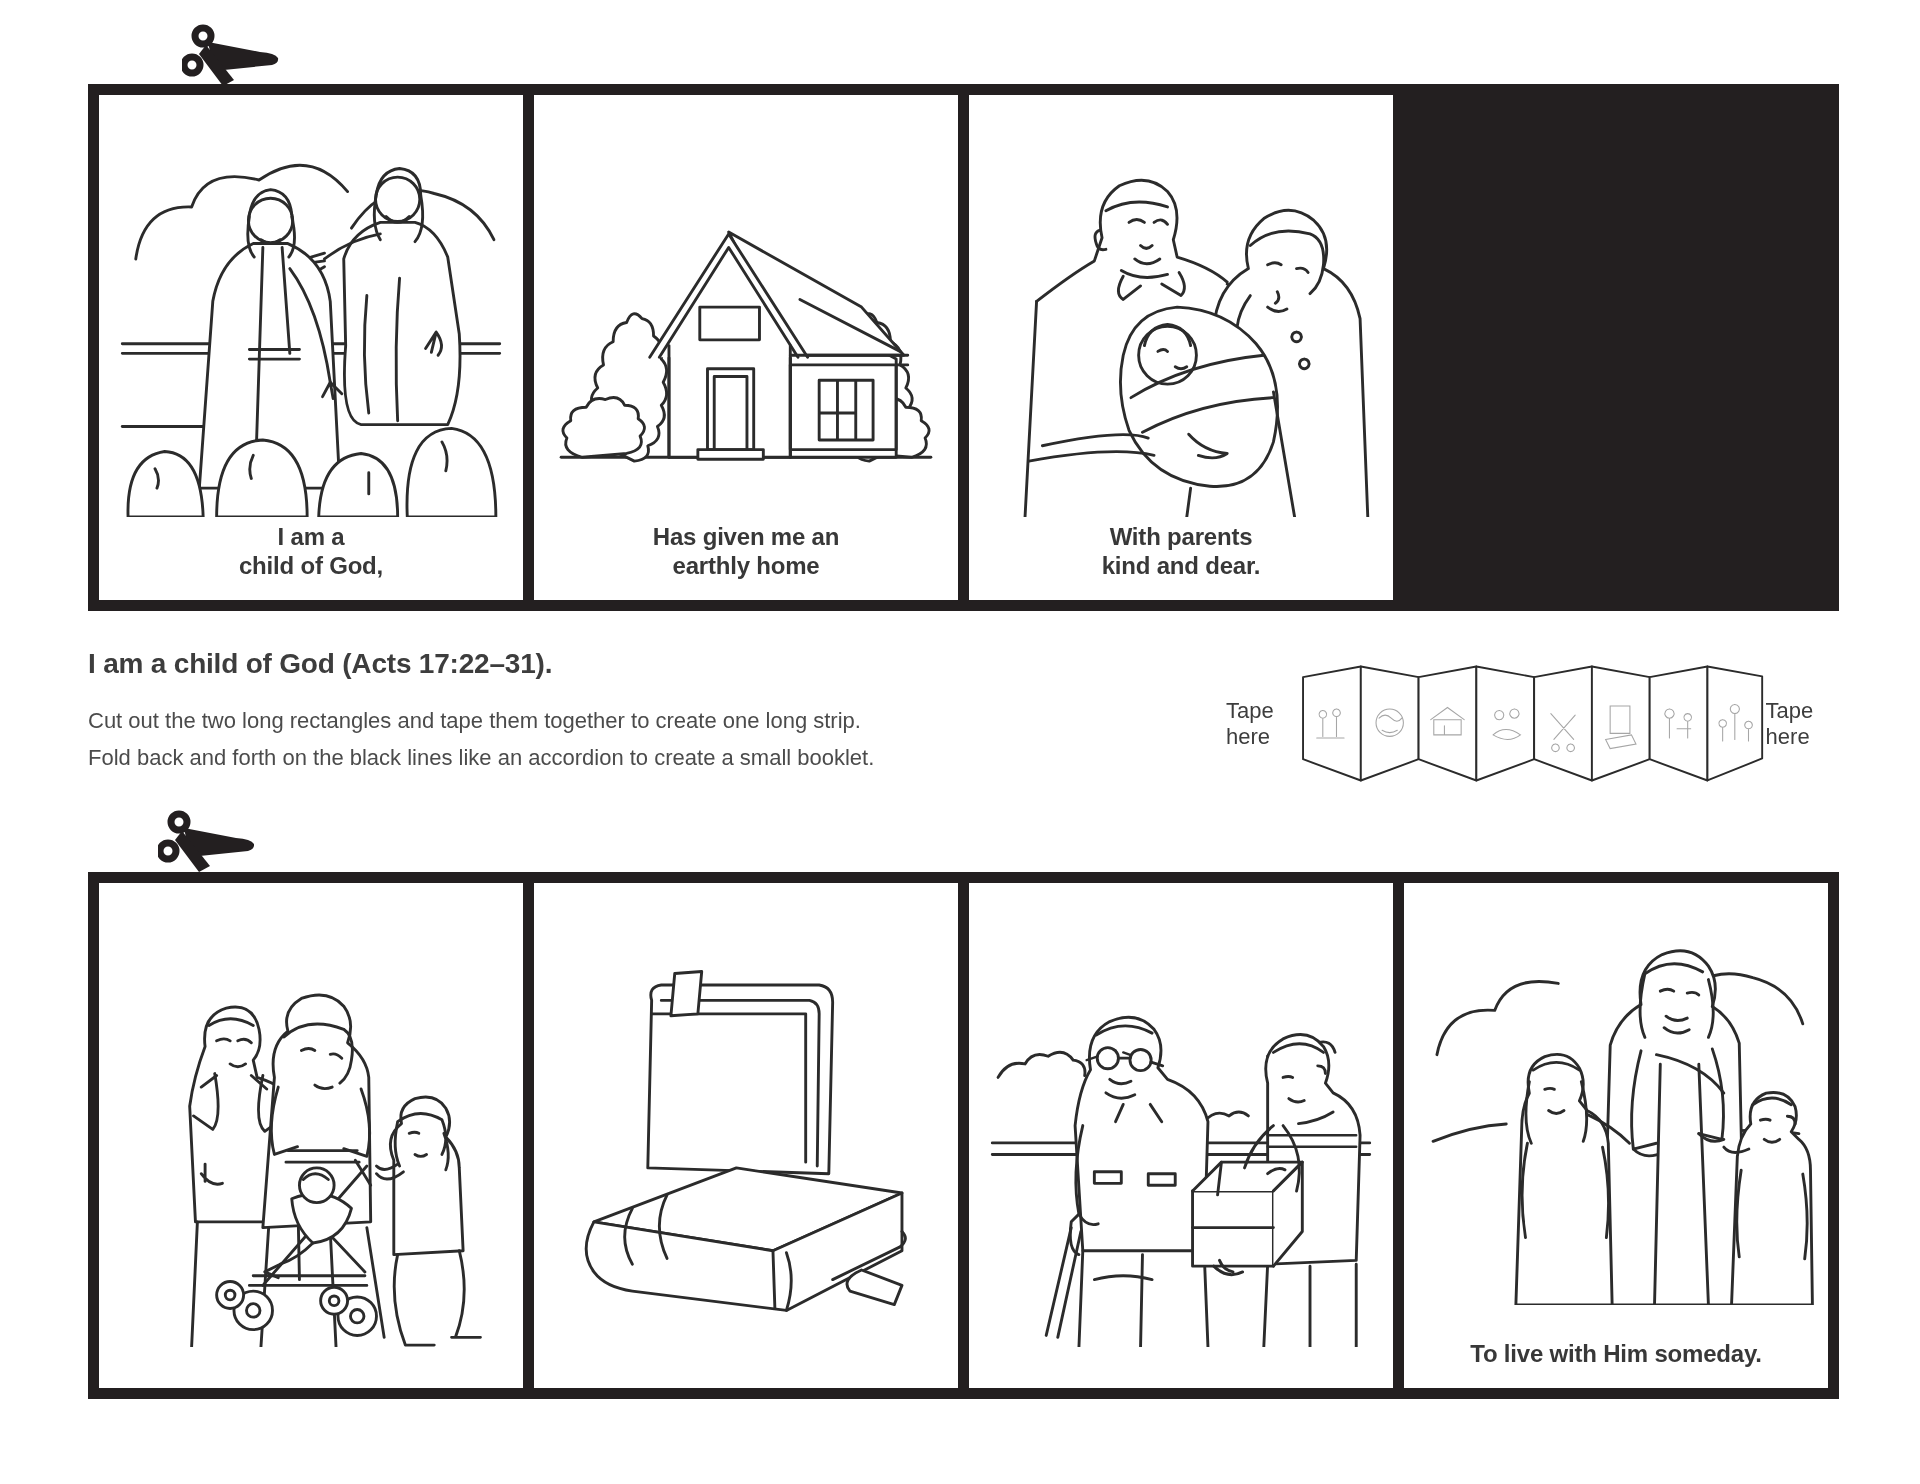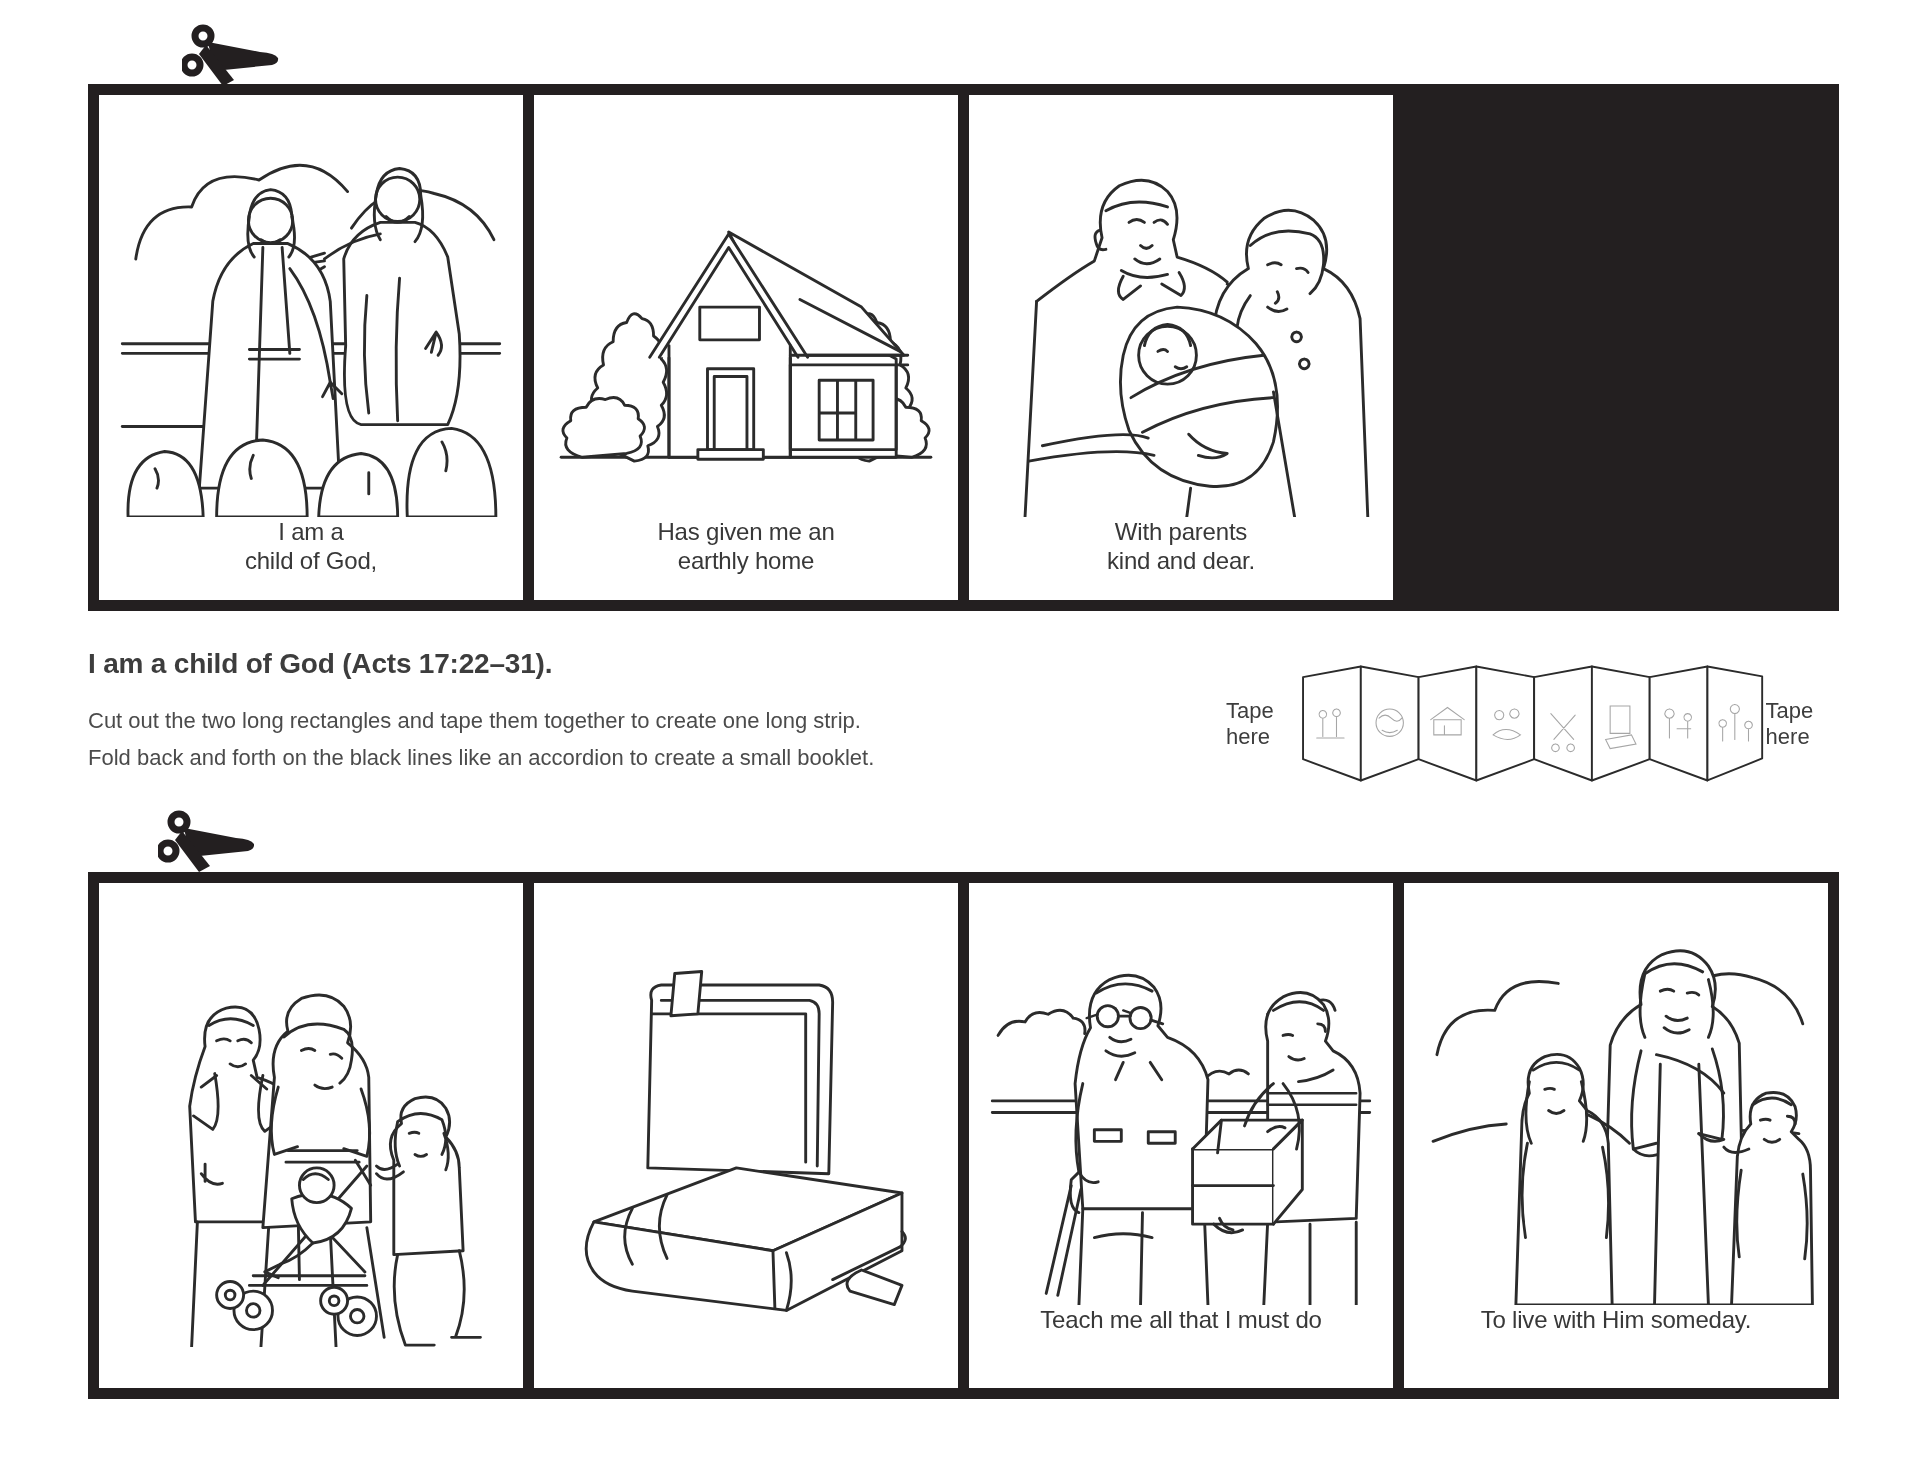--- a/index.html
+++ b/index.html
@@ -16,22 +16,22 @@
   .strip.top{top:84px;}
   .strip.bottom{top:872px;}
   .panel{
     background:#ffffff;display:flex;flex-direction:column;align-items:center;
     overflow:hidden;
   }
   .art{flex:1 1 auto;display:flex;align-items:center;justify-content:center;width:100%;padding-top:8px;box-sizing:border-box;}
   .art svg{display:block;}
   .caption{
     height:66px;margin-bottom:20px;display:flex;flex-direction:column;
-    justify-content:flex-start;align-items:center;text-align:center;
-    font-weight:normal;font-size:24px;line-height:29px;color:#383838;letter-spacing:-0.2px;
+    justify-content:flex-end;align-items:center;text-align:center;
+    font-weight:bold;font-size:24px;line-height:29px;color:#383838;letter-spacing:-0.2px;
   }
   .cap-line{display:block;white-space:nowrap;}
   .scissors{position:absolute;width:100px;height:64px;}
   .scissors.one{left:182px;top:24px;}
   .scissors.two{left:158px;top:810px;}
   .headline{
     position:absolute;left:88px;top:648px;
     font-size:28px;font-weight:bold;color:#3d3d3d;letter-spacing:-0.2px;
   }
   .instructions{
@@ -293,24 +293,20 @@
         <path d="M300,344 L296,430 M392,344 L392,430 M344,346 L344,430"></path>
         <path d="M222,268 h84 v78 h-84 z" fill="#fff"></path>
         <path d="M222,268 L252,238 L336,238 L306,268" fill="#fff"></path>
         <path d="M306,268 L336,238 L336,310 L306,346" fill="#fff"></path>
         <path d="M222,306 h84 M252,238 l-4,34"></path>
         <path d="M306,200 Q284,218 276,244 M300,250 q10,-8 18,-4"></path>
         <path d="M316,200 Q340,230 330,268"></path>
         <path d="M244,346 q14,14 30,6 M250,340 q4,10 14,12"></path>
       </svg>
     </div>
-    <div class="caption">
-      <span class="cap-line">Teach me all that I must do</span>
-      <span class="cap-line"></span>
-    </div>
   </div>
 
   <div class="panel">
     <div class="art">
       <svg width="408" height="414" viewBox="0 0 420 430" class="lineart">
         <path d="M24,170 Q34,120 84,124 Q98,86 150,96"></path>
         <path d="M270,120 Q302,74 352,90 Q392,100 404,138"></path>
         <path d="M20,260 Q60,244 96,242 M322,250 Q360,246 400,252"></path>
         <path d="M236,118 Q230,80 258,66 Q288,54 306,78 Q318,96 310,120 Q330,132 338,158 L344,430 L196,430 L204,160 Q212,132 236,118 Z" fill="#fff"></path>
         <path d="M240,86 Q268,66 300,84 M240,86 Q230,130 240,152 M306,92 Q316,130 306,152"></path>

